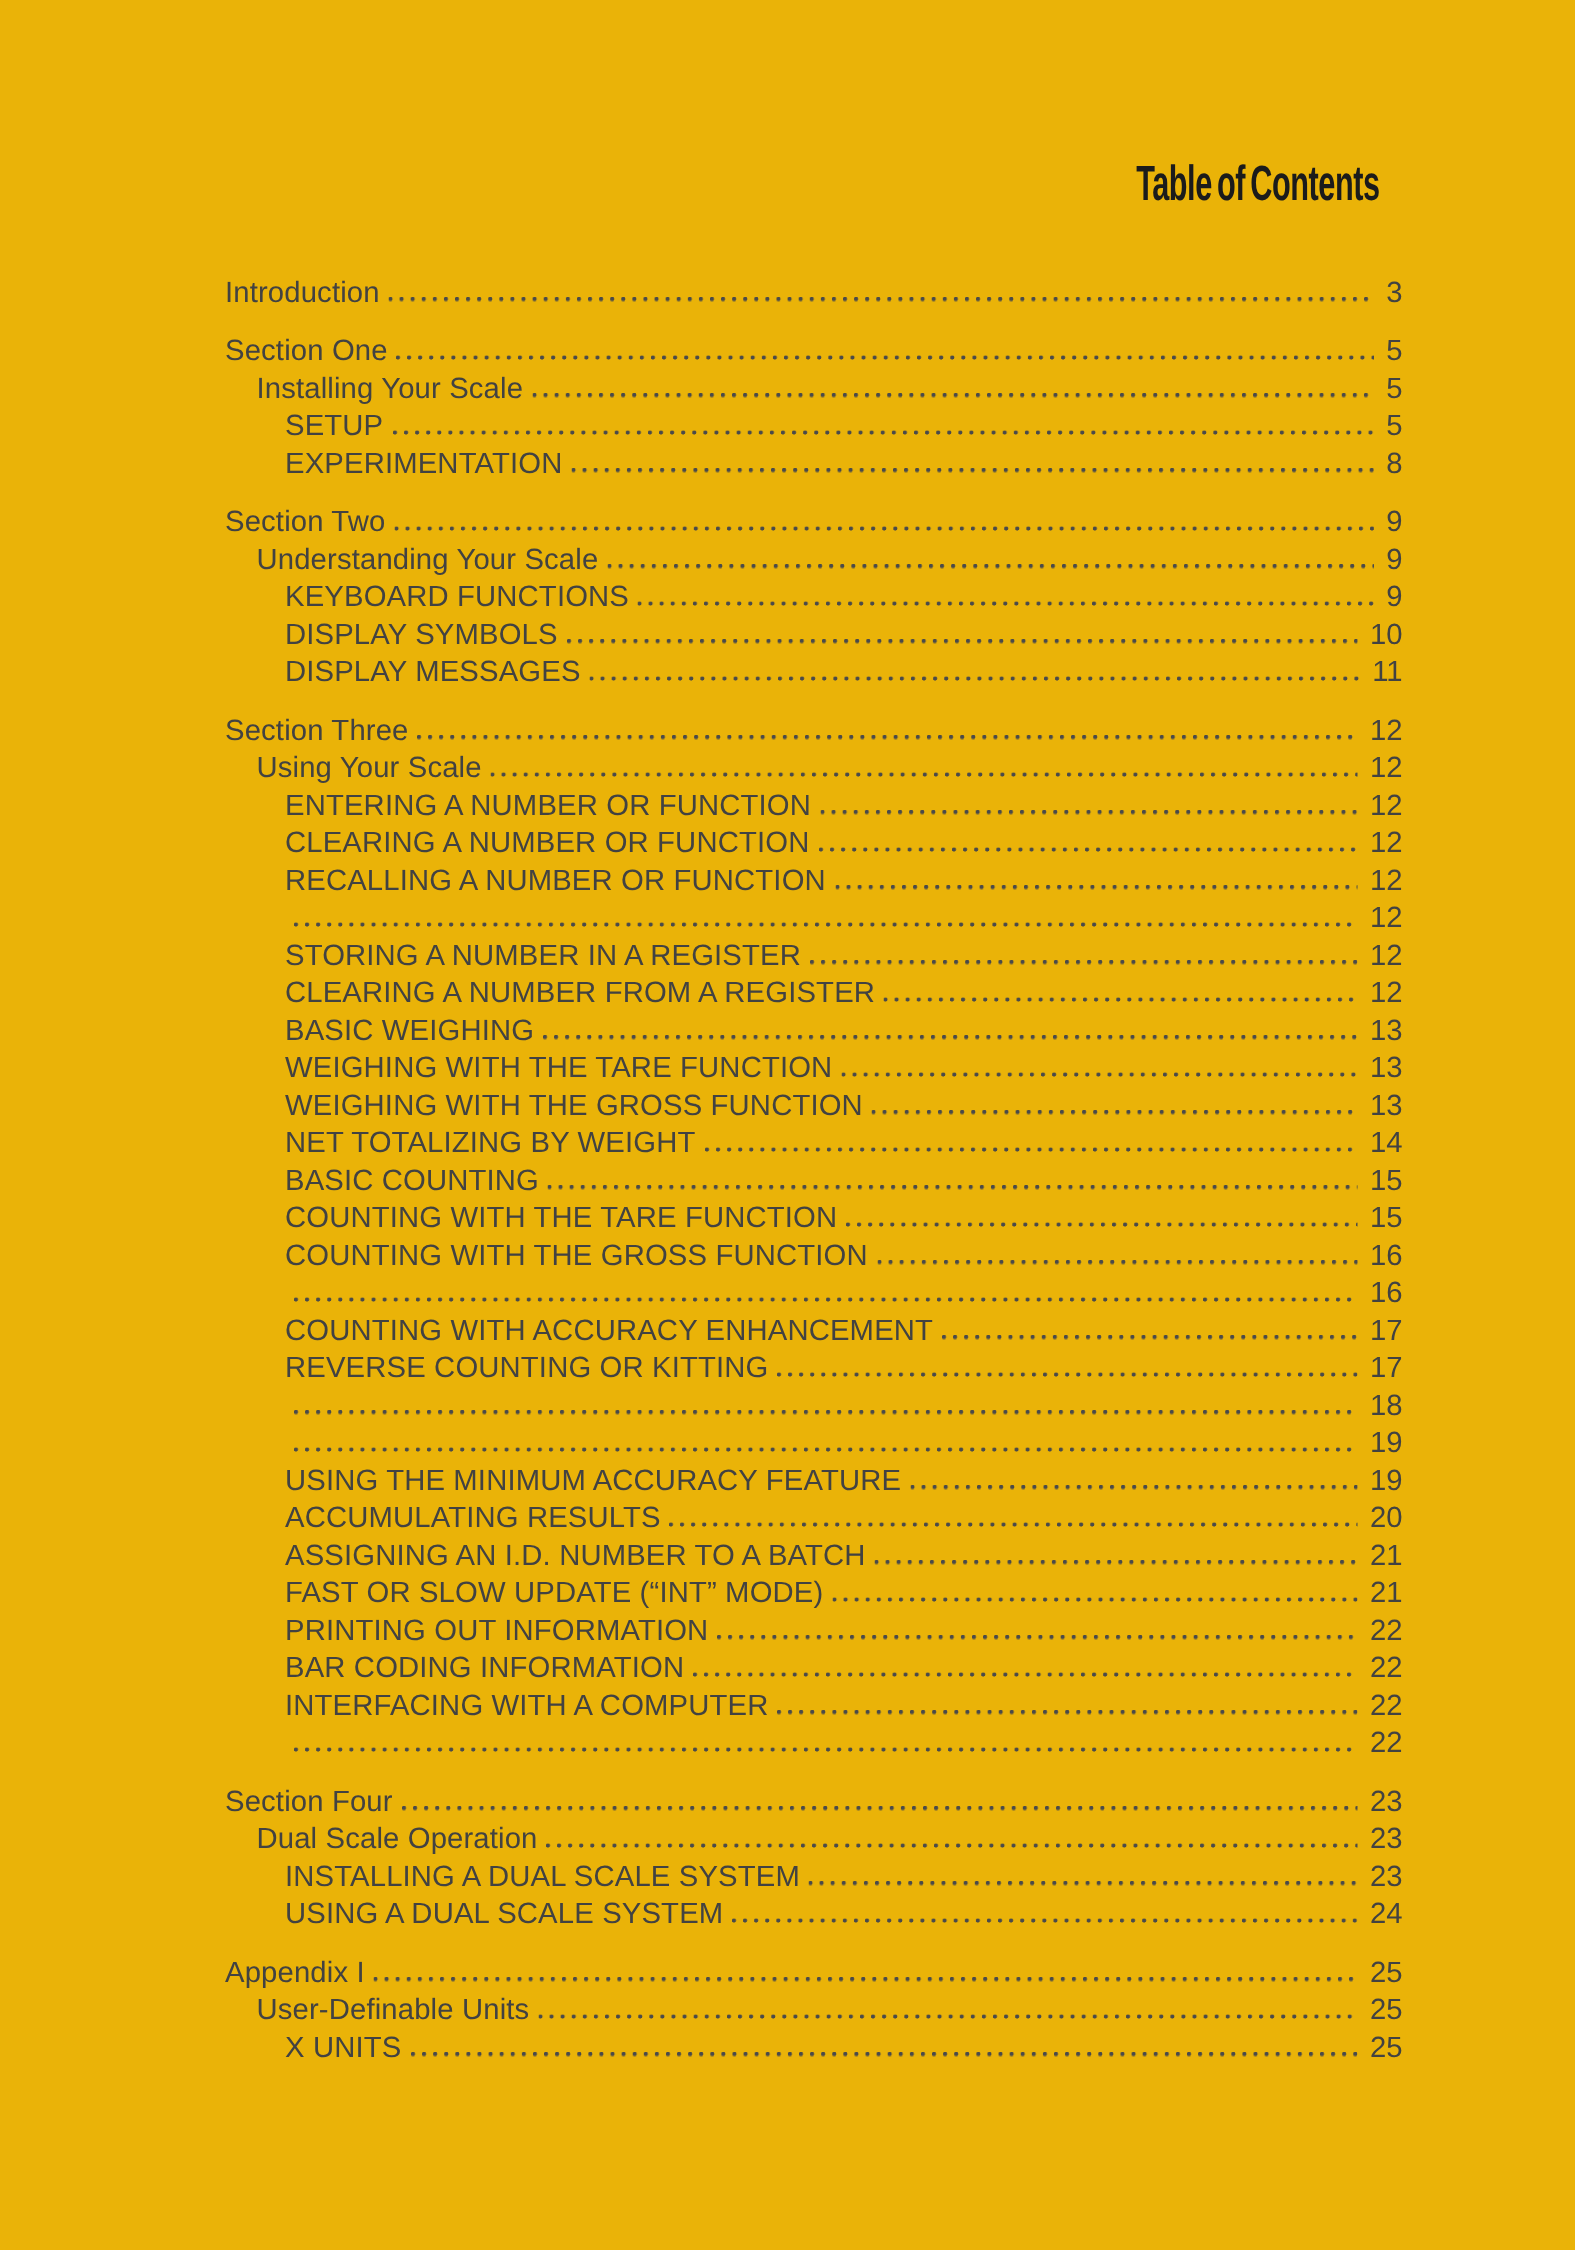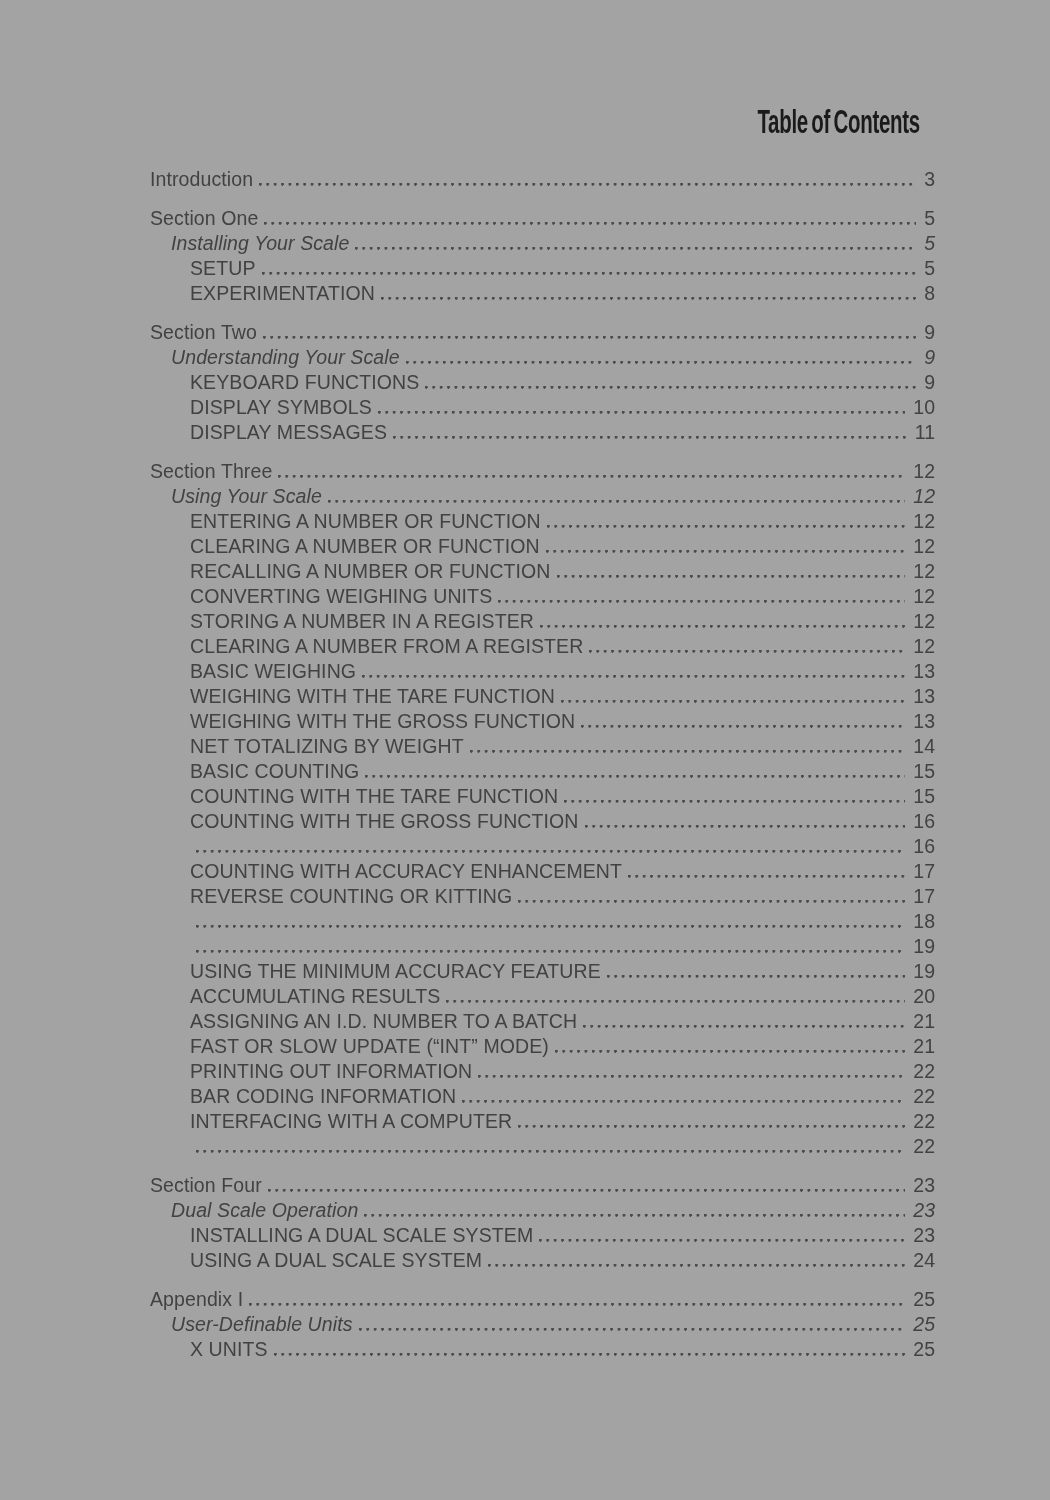--- a/index.html
+++ b/index.html
@@ -3,21 +3,21 @@
 <meta charset="utf-8">
 <style>
   * { margin: 0; padding: 0; box-sizing: border-box; }
   html, body { background: #ffffff; }
   body {
     width: 1050px; height: 1500px;
     position: relative;
     font-family: "Liberation Sans", sans-serif;
     overflow: hidden;
   }
-  .doc-page { position: absolute; inset: 0; background: #a3a3a3; }
+  .doc-page { position: absolute; inset: 0; background: #eab308; }
   .title {
     position: absolute;
     top: 103px; right: 130px;
     font-size: 33px;
     font-weight: bold;
     color: #1b1b1b;
     transform: scaleX(0.62);
     transform-origin: right center;
     letter-spacing: -0.5px;
     word-spacing: -3px;
@@ -30,22 +30,22 @@
     color: #424242;
     font-size: 19.5px;
   }
   .row {
     display: flex;
     align-items: baseline;
     height: 25px;
     line-height: 25px;
   }
   .row.group-start { margin-top: 14px; }
-  .row.group-start:first-child { margin-top: 0; }
-  .row.level-1 { padding-left: 21px; font-style: italic; }
+  .row.group-start:first-child { margin-top: 16px; }
+  .row.level-1 { padding-left: 21px; }
   .row.level-2 { padding-left: 40px; }
   .label { white-space: nowrap; letter-spacing: 0.1px; }
   .leader {
     flex: 1 1 auto;
     height: 3px;
     margin: 0 8px 0 6px;
     background-image: radial-gradient(circle at 1.3px 1.3px, #4a4a4a 1.25px, rgba(0,0,0,0) 1.6px);
     background-size: 7.4px 3px;
     background-repeat: repeat-x;
     min-width: 20px;
@@ -127,21 +127,20 @@
         <span class="label">CLEARING A NUMBER OR FUNCTION</span>
         <span class="leader"></span>
         <span class="page-num">12</span>
       </div>
       <div class="row level-2">
         <span class="label">RECALLING A NUMBER OR FUNCTION</span>
         <span class="leader"></span>
         <span class="page-num">12</span>
       </div>
       <div class="row level-2">
-        <span class="label">CONVERTING WEIGHING UNITS</span>
         <span class="leader"></span>
         <span class="page-num">12</span>
       </div>
       <div class="row level-2">
         <span class="label">STORING A NUMBER IN A REGISTER</span>
         <span class="leader"></span>
         <span class="page-num">12</span>
       </div>
       <div class="row level-2">
         <span class="label">CLEARING A NUMBER FROM A REGISTER</span>

